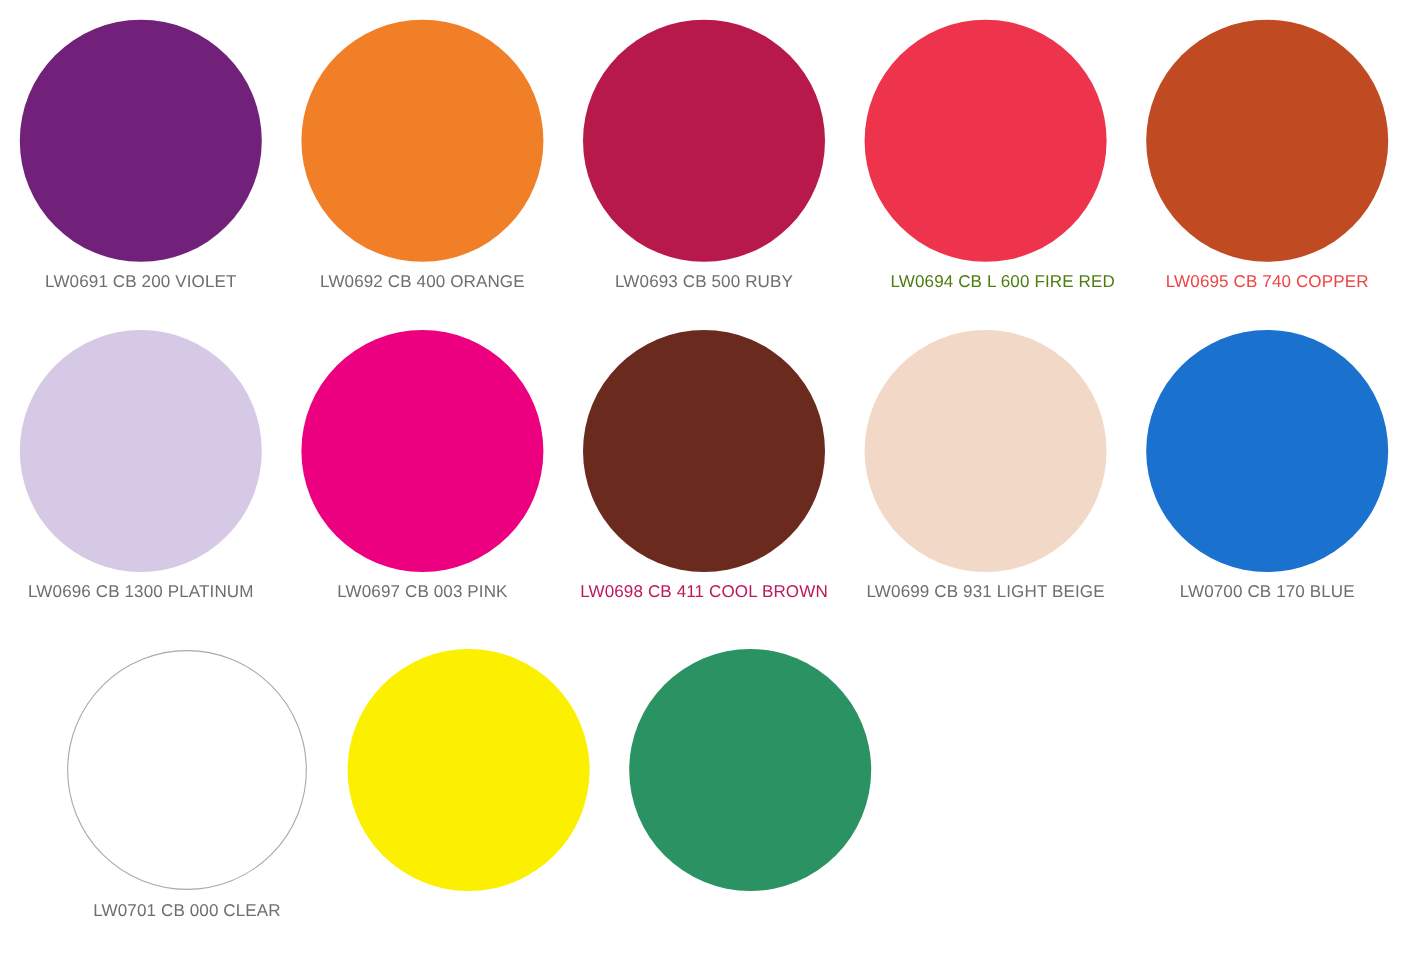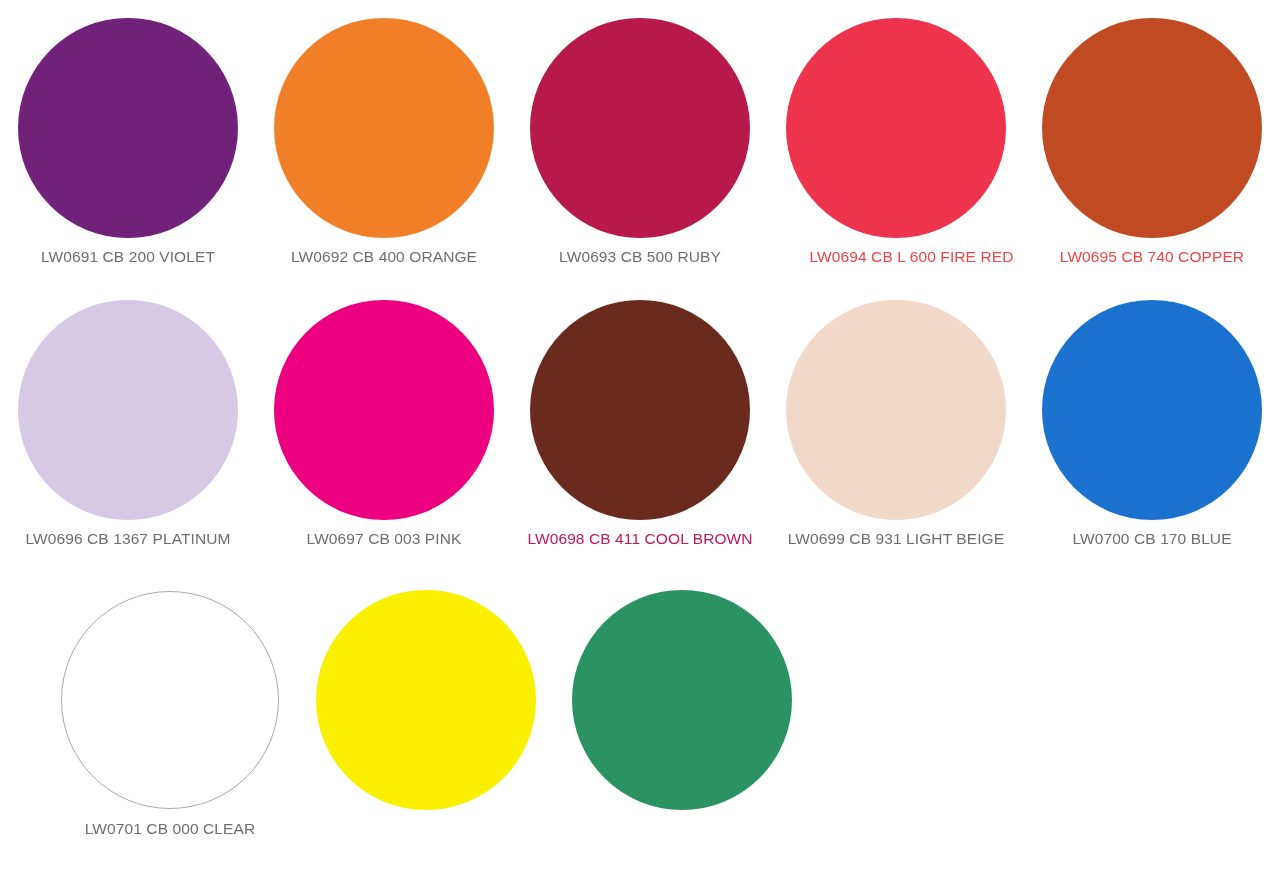--- a/index.html
+++ b/index.html
@@ -107,36 +107,36 @@
     <div class="swatch-cell">
       <div class="swatch-disc-wrap">
         <div class="swatch-disc" style="background:#b8194b"></div>
       </div>
       <div class="swatch-label" style="color: rgb(109, 110, 113);">LW0693 CB 500 RUBY</div>
     </div>
     <div class="swatch-cell">
       <div class="swatch-disc-wrap">
         <div class="swatch-disc" style="background:#ee334c"></div>
       </div>
-      <div class="swatch-label" style="color: #ef4444; margin-left: 31px;">LW0694 CB L 600 FIRE RED</div>
+      <div class="swatch-label" style="color: #4d7c0f; margin-left: 31px;">LW0694 CB L 600 FIRE RED</div>
     </div>
     <div class="swatch-cell">
       <div class="swatch-disc-wrap">
         <div class="swatch-disc" style="background:#c04a21"></div>
       </div>
       <div class="swatch-label" style="color: #ef4444;">LW0695 CB 740 COPPER</div>
     </div>
   </div>
 
   <div class="swatch-row row-2">
     <div class="swatch-cell">
       <div class="swatch-disc-wrap">
         <div class="swatch-disc" style="background:#d6c9e6"></div>
       </div>
-      <div class="swatch-label" style="color: rgb(109, 110, 113);">LW0696 CB 1367 PLATINUM</div>
+      <div class="swatch-label" style="color: rgb(109, 110, 113);">LW0696 CB 1300 PLATINUM</div>
     </div>
     <div class="swatch-cell">
       <div class="swatch-disc-wrap">
         <div class="swatch-disc" style="background:#ec0080"></div>
       </div>
       <div class="swatch-label" style="color: rgb(109, 110, 113);">LW0697 CB 003 PINK</div>
     </div>
     <div class="swatch-cell">
       <div class="swatch-disc-wrap">
         <div class="swatch-disc" style="background:#6b2a1e"></div>

